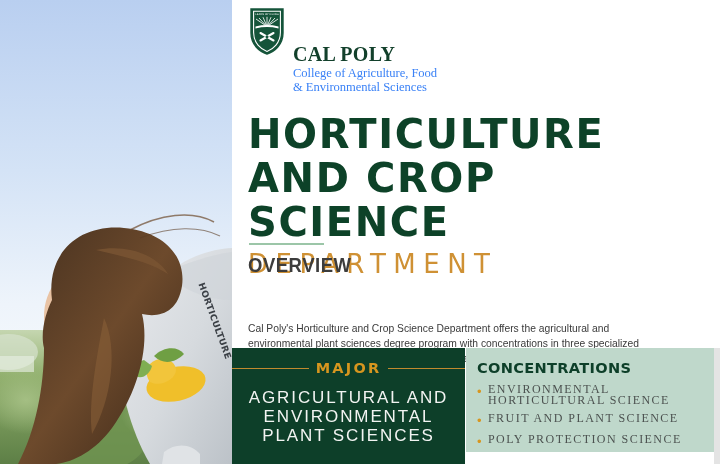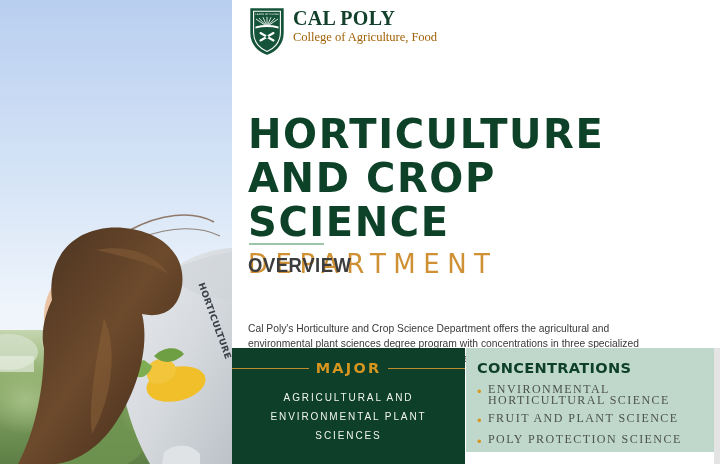--- a/index.html
+++ b/index.html
@@ -18,29 +18,29 @@
     overflow:hidden; background:#cfe0f5;
   }
   .photo svg { display:block; width:232px; height:464px; }
 
   
   .content { position:absolute; left:232px; top:0; width:488px; height:464px; background:#fff; }
 
   
   .logo-row { position:absolute; left:18px; top:6px; display:flex; align-items:flex-start; }
   .shield { width:34px; height:48px; flex:0 0 34px; margin-right:9px; margin-top:1px;}
-  .logo-text { padding-top:2px; }
+  .logo-text { padding-top:2px;margin-top:36px; }
   .calpoly {
     font-family:"Liberation Serif", serif;
     color:#12402b; font-weight:700; font-size:20px; line-height:20px;
     letter-spacing:0.3px;
   }
   .college {
     font-family:"Liberation Serif", serif;
-    color:#a16207; font-size:12.6px; line-height:14px; margin-top:2px;
+    color:#3b82f6; font-size:12.6px; line-height:14px; margin-top:2px;
     letter-spacing:-0.05px;
   }
 
   
   .title-block { position:absolute; left:16px; top:112px; width:460px; }
   .title-main {
     font-family:"DejaVu Sans", sans-serif;
     font-weight:700; color:#0d4228;
     font-size:40px; line-height:44px; letter-spacing:1.6px;
   }
@@ -83,21 +83,21 @@
   .major-line.r { margin-left:7px; margin-right:0px; }
   .major-label {
     font-family:"DejaVu Sans", sans-serif;
     font-weight:700; color:#d7961f; font-size:14.5px; letter-spacing:2.2px;
     white-space:nowrap;
   }
   .major-body {
     position:absolute; left:10px; right:10px; top:40px;
     text-align:center; color:#f2f4f2;
     font-family:"Liberation Sans", sans-serif;
-    font-size:10px; line-height:19px; letter-spacing:1.9px;
+    font-size:17px; line-height:19px; letter-spacing:1.9px;
   }
 
   .panel-conc {
     position:absolute; left:234px; top:0; width:248px; height:104px;
     background:#bfd8cb;
   }
   .conc-title {
     position:absolute; left:11px; top:11px;
     font-family:"DejaVu Sans", sans-serif;
     font-weight:700; color:#0d3f29; font-size:14.6px; letter-spacing:0.3px;
@@ -222,20 +222,21 @@
           <line x1="10.5" y1="26" x2="23.5" y2="33.5"></line>
         </g>
         <circle cx="17" cy="29.8" r="1.5" fill="#15543a"></circle>
       </svg>
       <div class="logo-text">
         <div class="calpoly">
           <span>CAL POLY</span>
         </div>
         <div class="college">
           <div>College of Agriculture, Food</div>
+          <div>&amp; Environmental Sciences</div>
         </div>
       </div>
     </div>
 
     <div class="title-block">
       <div class="title-main">HORTICULTURE</div>
       <div class="title-main">AND CROP SCIENCE</div>
       <div class="title-sub">DEPARTMENT</div>
     </div>
 

